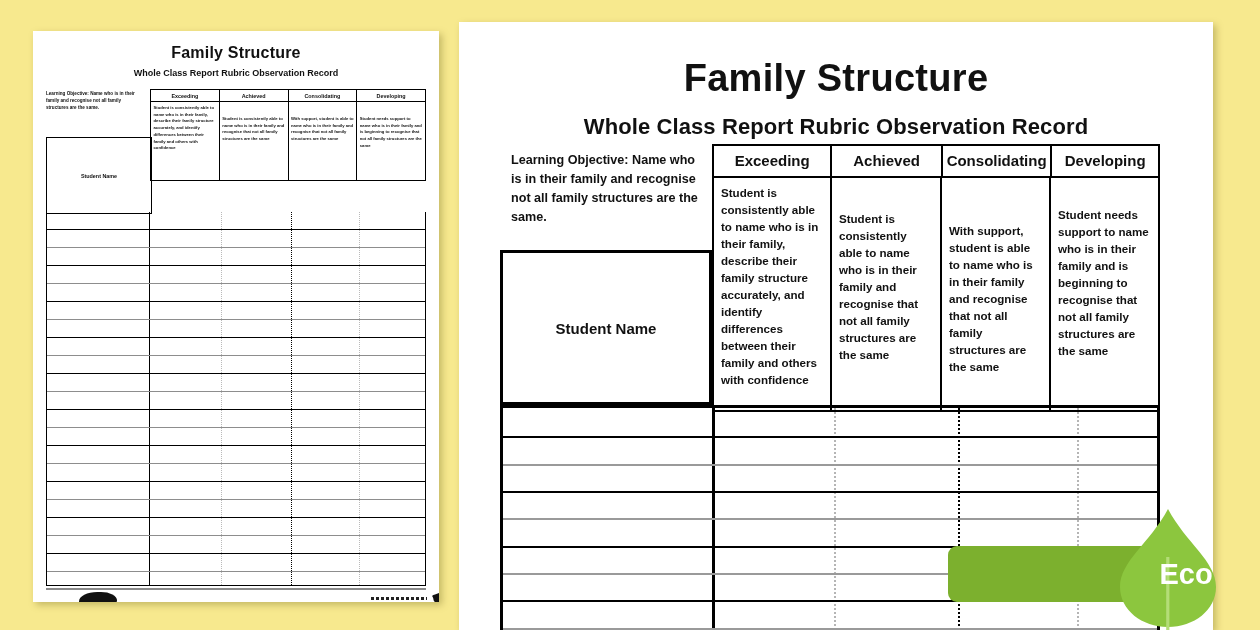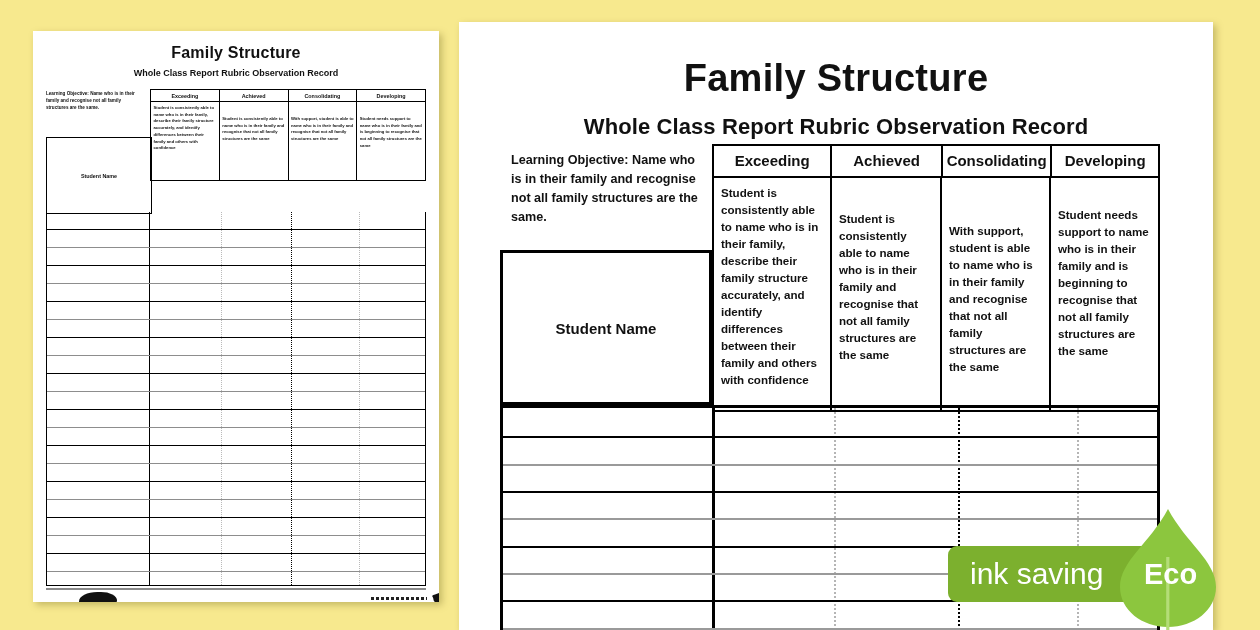--- a/index.html
+++ b/index.html
@@ -149,20 +149,21 @@
   }
   .eco-pill-text{
     position:absolute;left:22px;top:13px;width:200px;height:56px;
     line-height:56px;font-size:30px;color:#ffffff;
     font-family:"Liberation Sans",sans-serif;
   }
   .eco-leaf{position:absolute;left:160px;top:-28px;width:120px;height:130px;}
   .eco-text{
     position:absolute;left:196px;top:13px;width:84px;height:56px;
     line-height:56px;font-size:29px;font-weight:bold;color:#ffffff;
+    text-align:center;
   }
 </style>
 </head>
 <body>
 
 <div class="stage">
 
   <div class="sheet thumb">
     <div class="thumb-inner">
 
@@ -277,17 +278,16 @@
   </div>
 
   <div class="eco">
     <div class="eco-pill"></div>
     <div class="eco-leaf">
       <svg viewBox="0 0 120 130" width="120" height="130" aria-hidden="true">
         <path d="M60 4 C78 38 108 56 108 82 C108 105 86 122 60 122 C34 122 12 105 12 82 C12 56 42 38 60 4 Z" fill="#8cc63e"></path>
         <rect x="58.2" y="52" width="3.2" height="78" fill="#b4dd77"></rect>
       </svg>
     </div>
-    <div class="eco-pill-text">ink saving</div>
     <div class="eco-text">Eco</div>
   </div>
 
 </div>
 
 </body></html>

